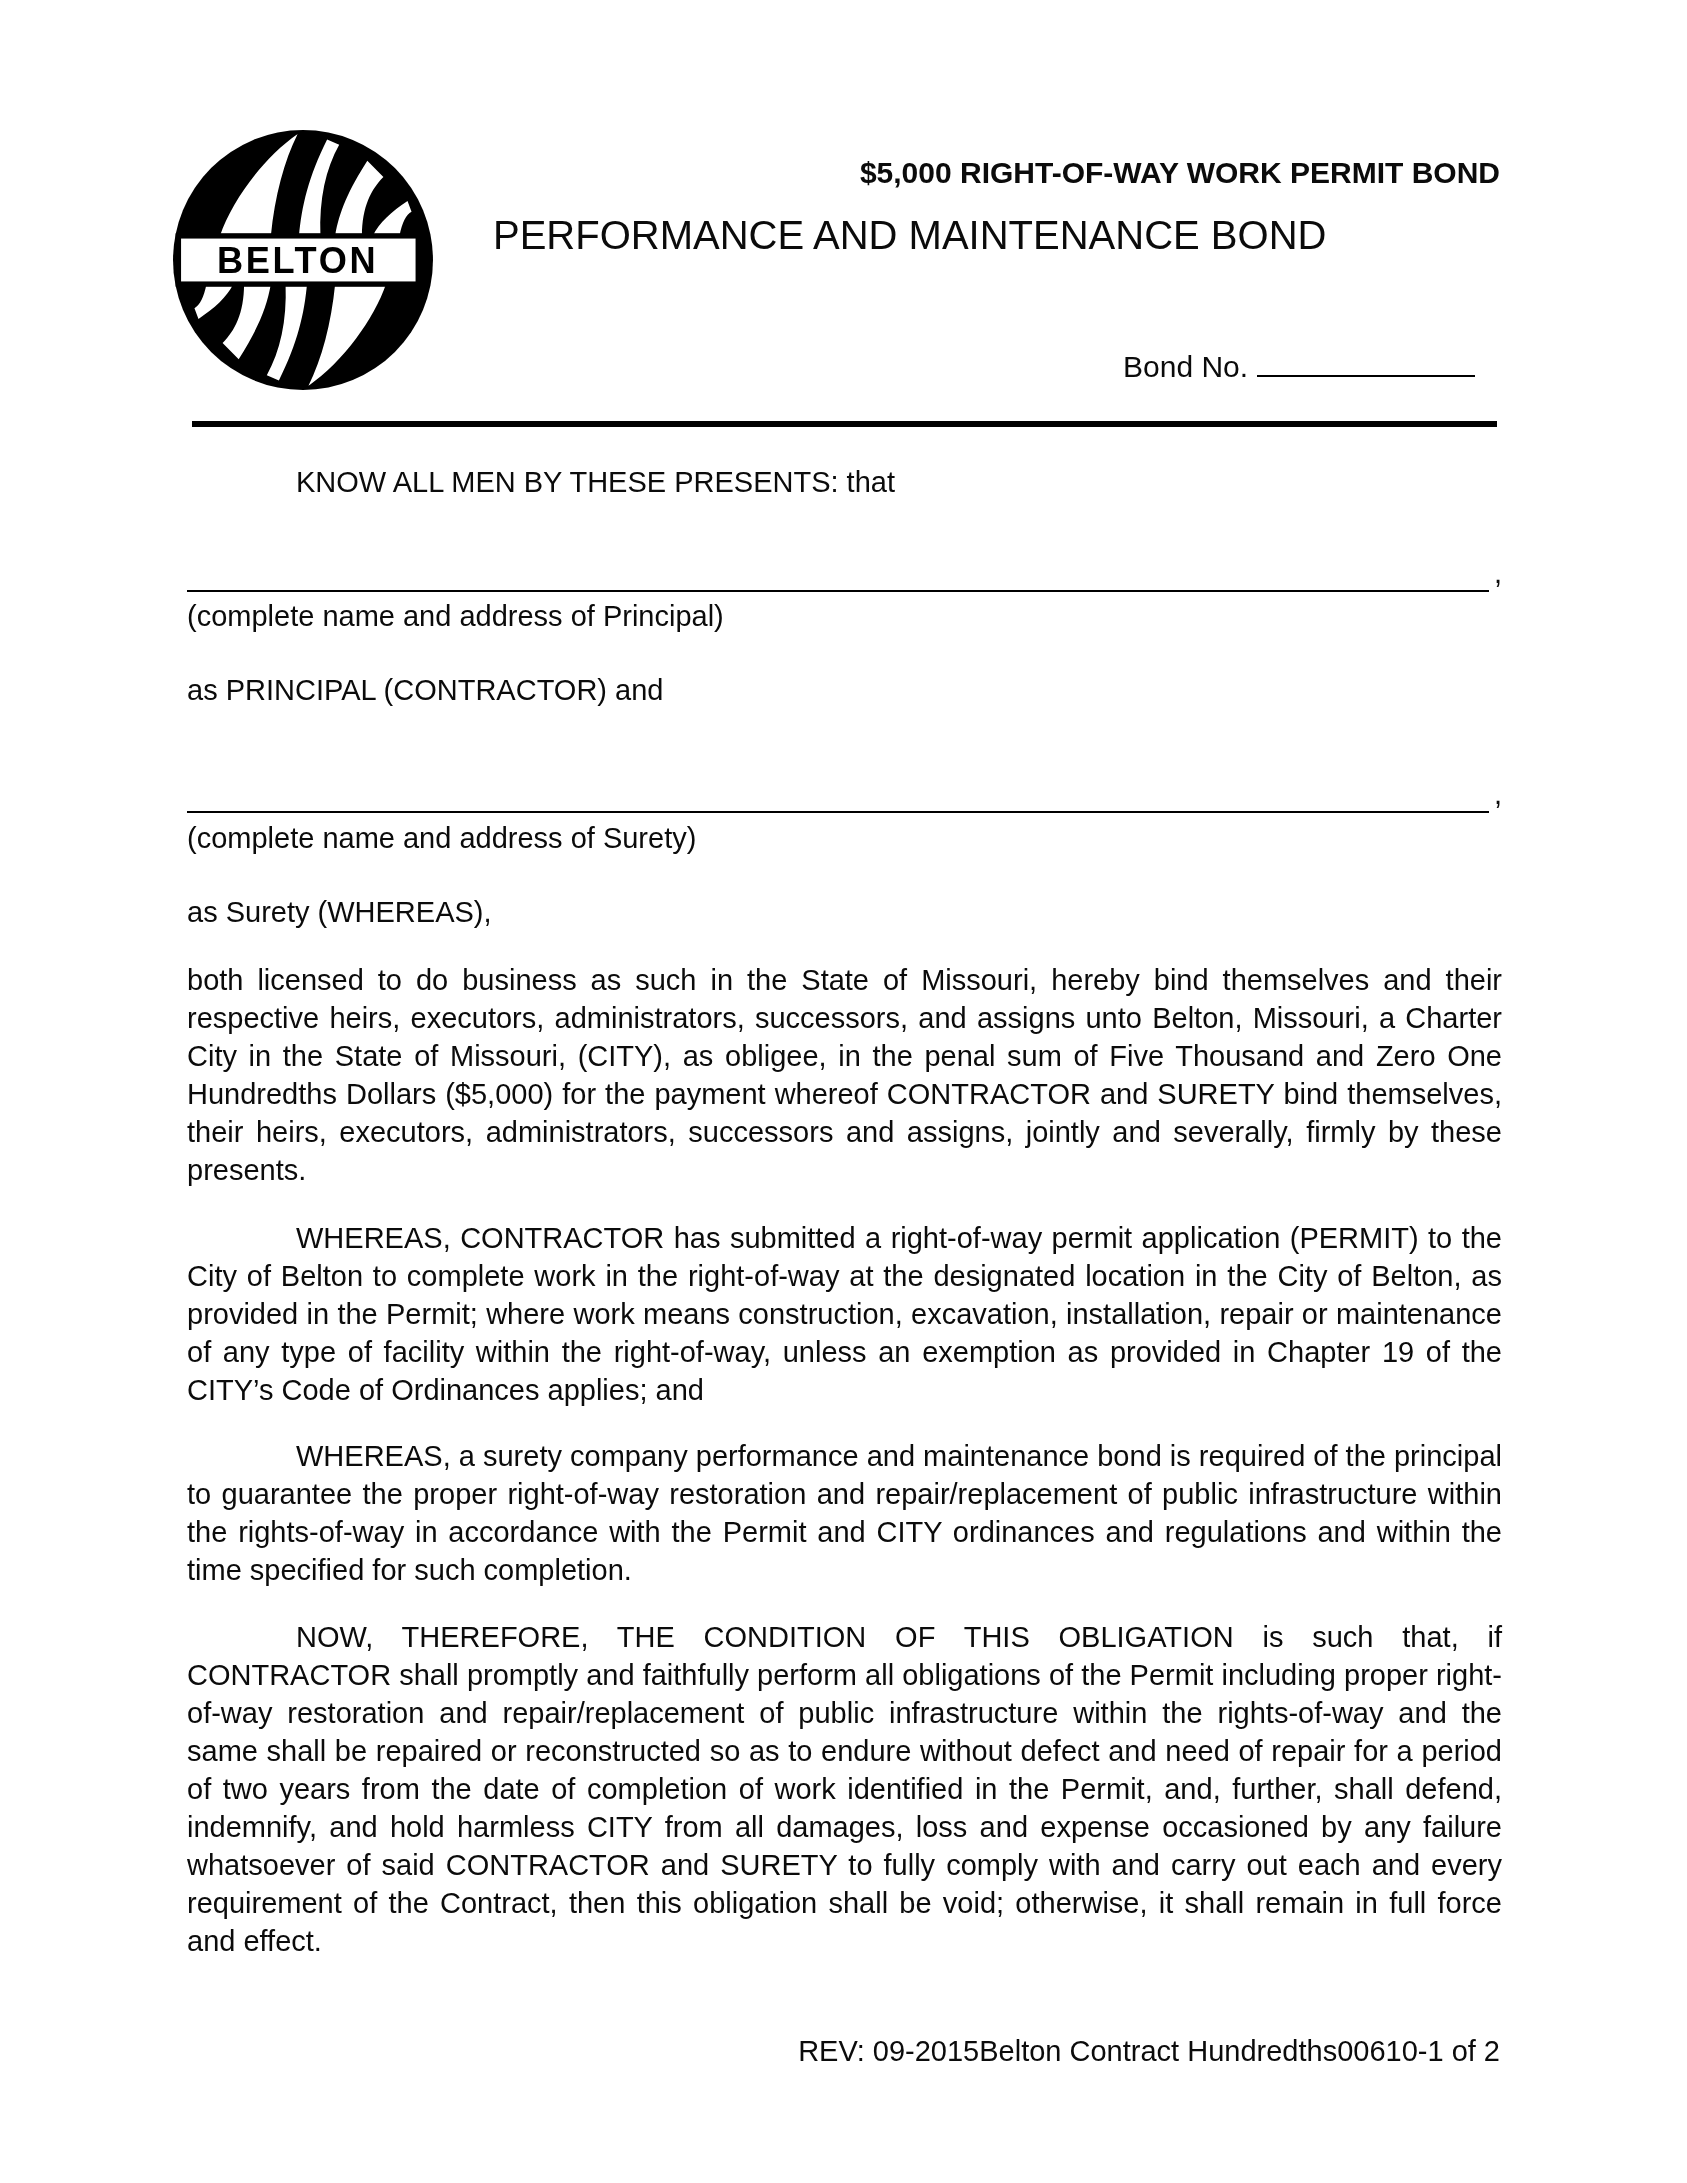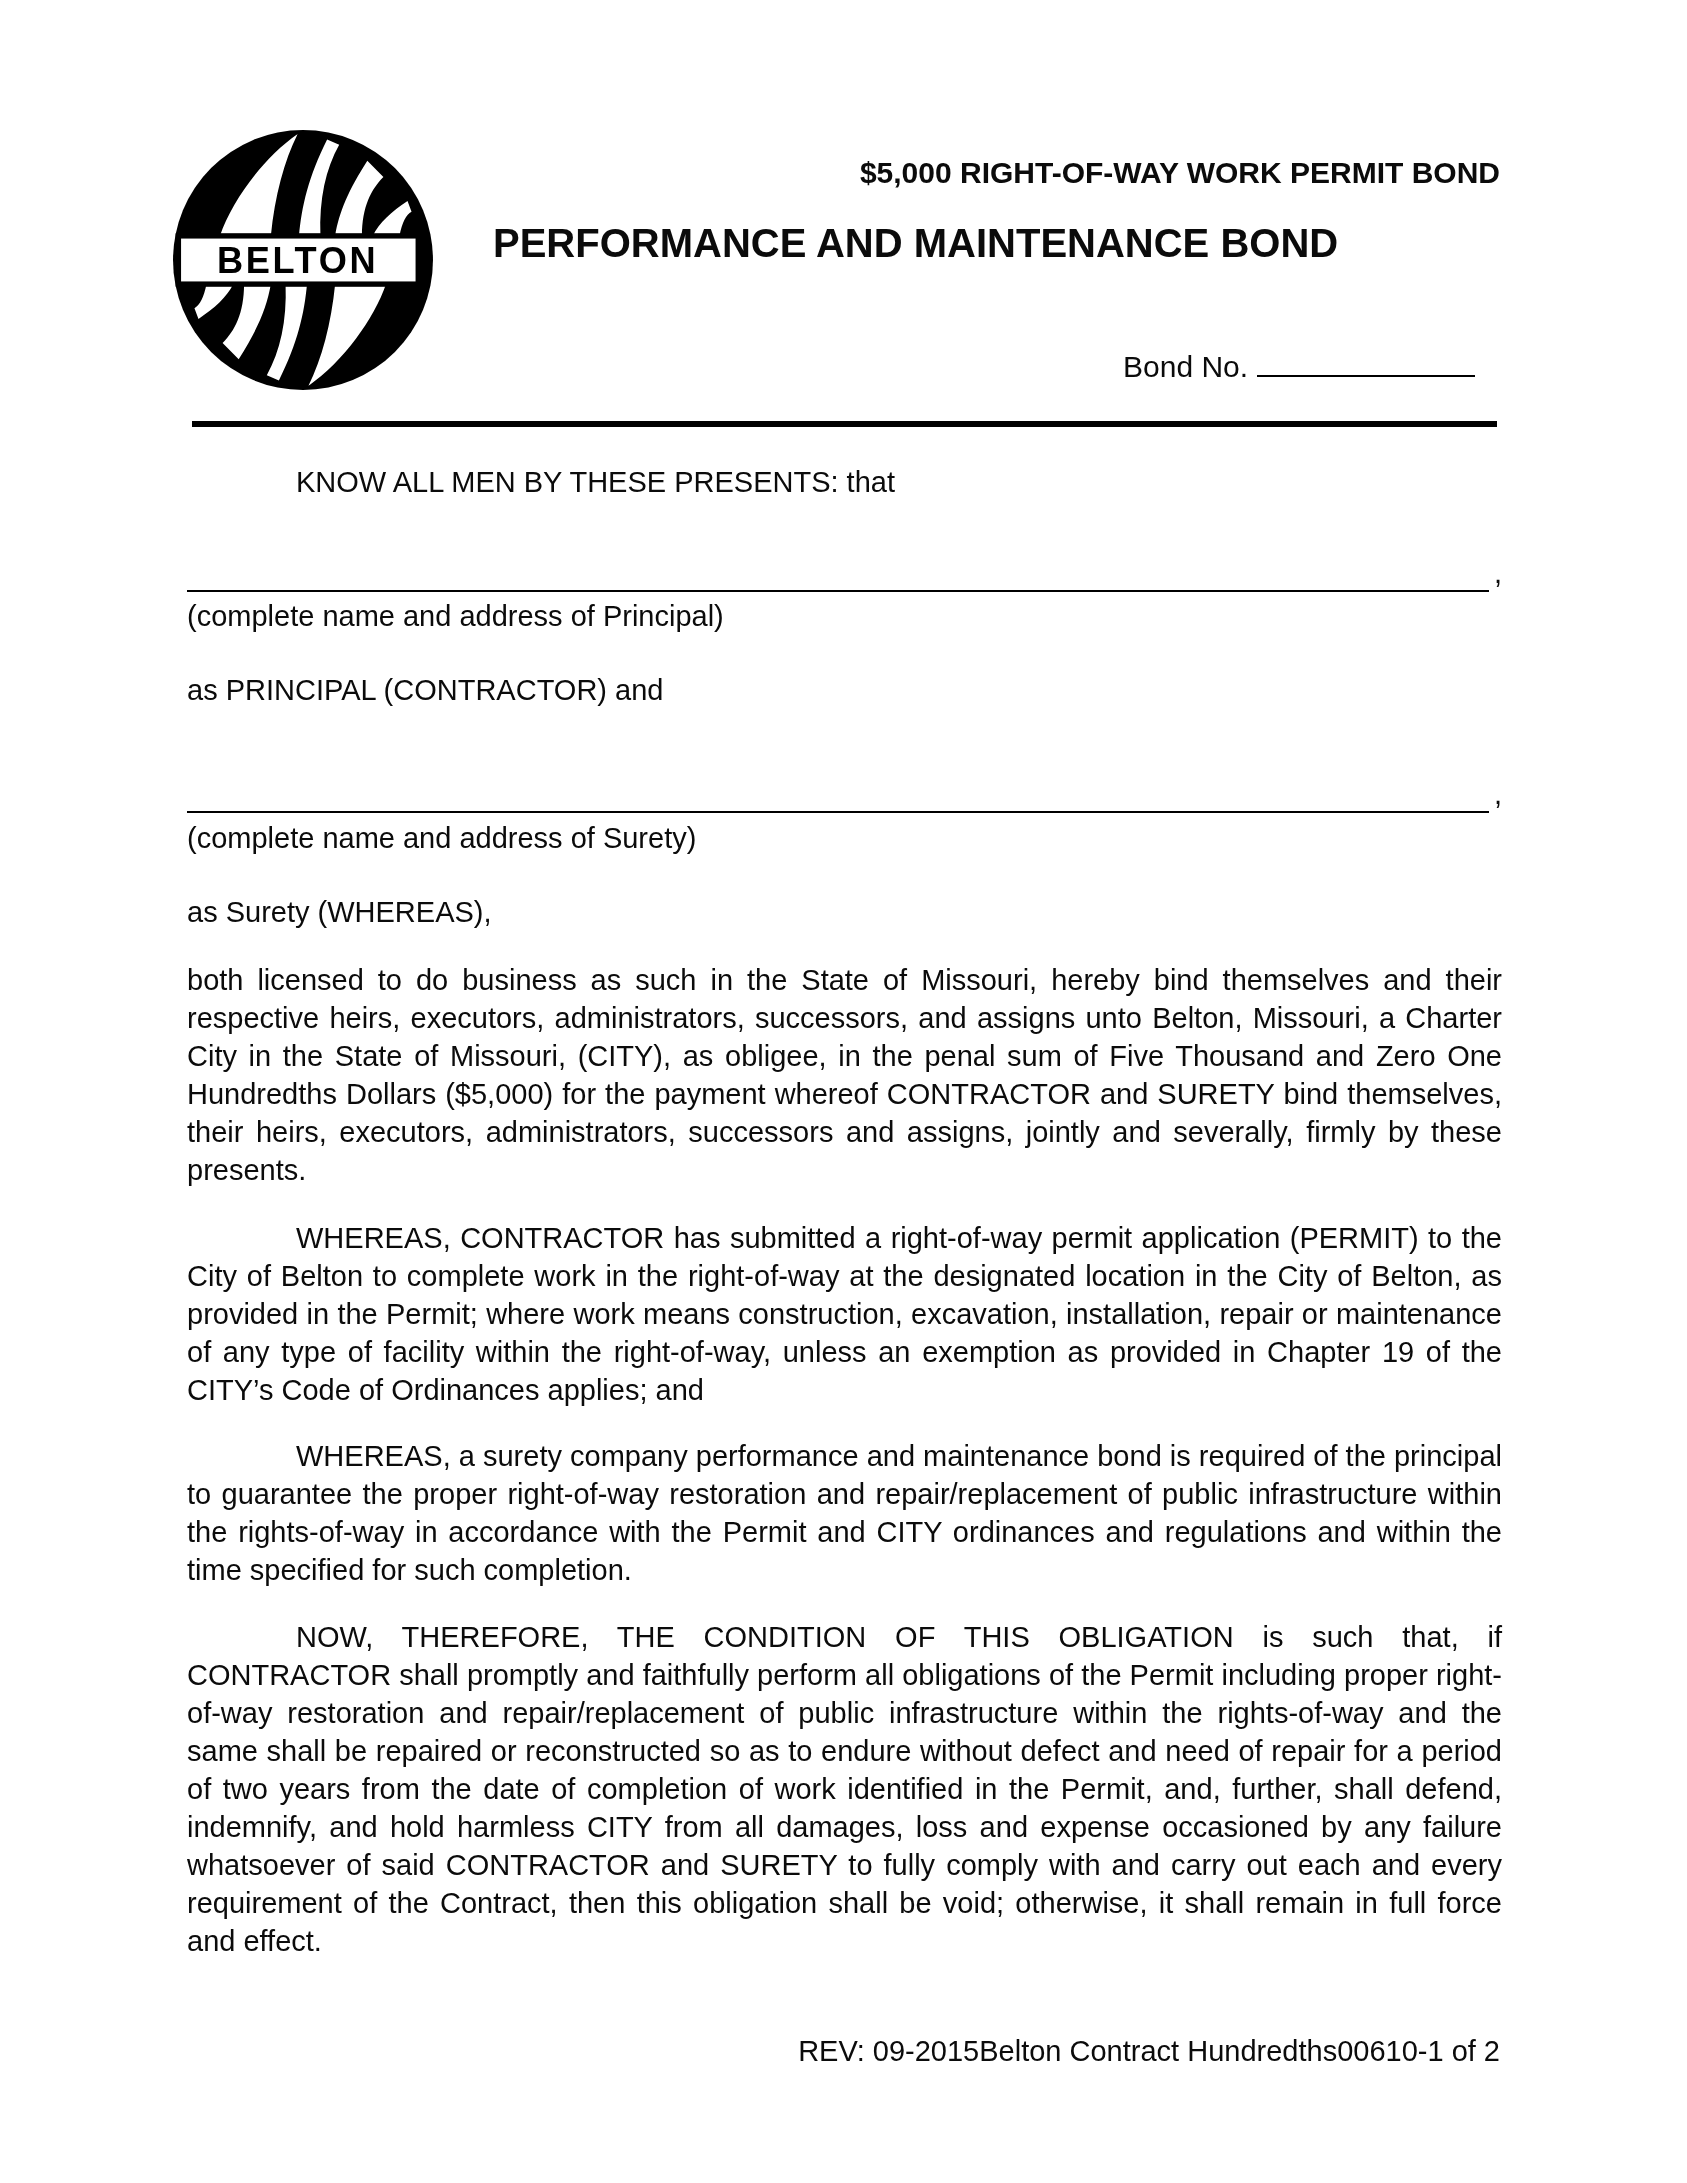--- a/index.html
+++ b/index.html
@@ -12,21 +12,21 @@
     overflow:hidden;
   }
   
   .logo{position:absolute;left:169px;top:126px;width:268px;height:268px;}
   .permit-header{
     position:absolute;right:187px;top:156px;
     font-size:30px;font-weight:bold;letter-spacing:0px;white-space:nowrap;
   }
   .doc-title{
     position:absolute;left:493px;top:213px;
-    font-size:40px;font-weight:bold;white-space:nowrap;margin-top:8px;
+    font-size:40px;font-weight:normal;white-space:nowrap;
   }
   .bond-no{
     position:absolute;left:1123px;top:349px;
     font-size:30px;white-space:nowrap;
   }
   .bond-line{
     display:inline-block;width:218px;height:0.85em;
     border-bottom:2.6px solid #000;margin-left:9.3px;
   }
   .rule{

